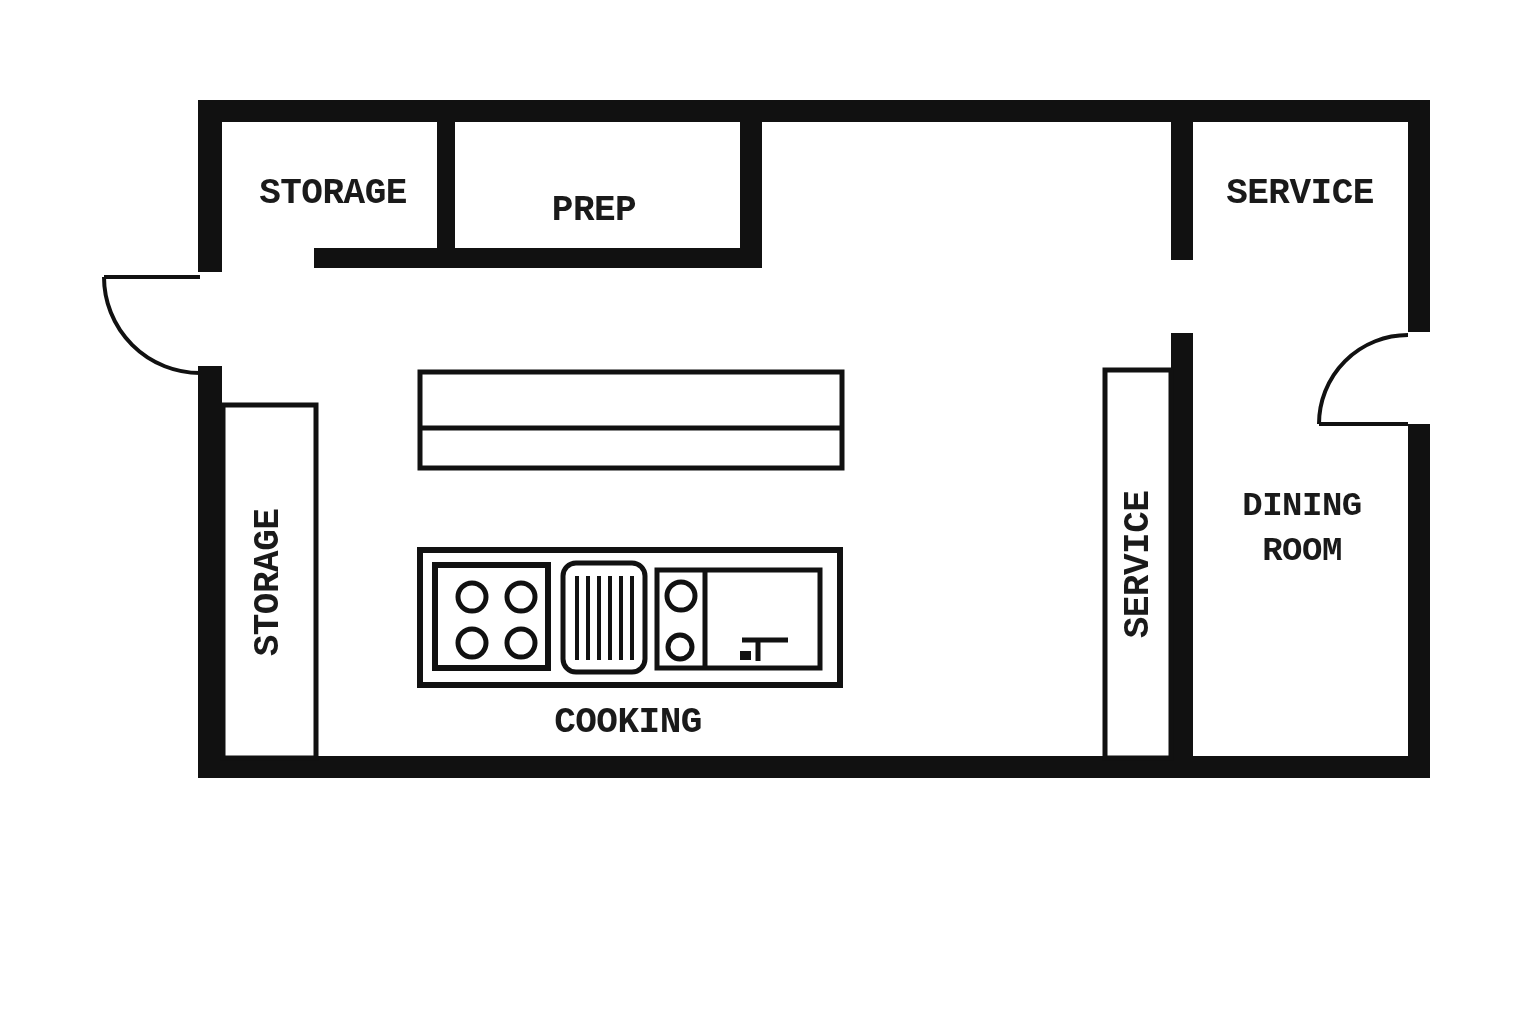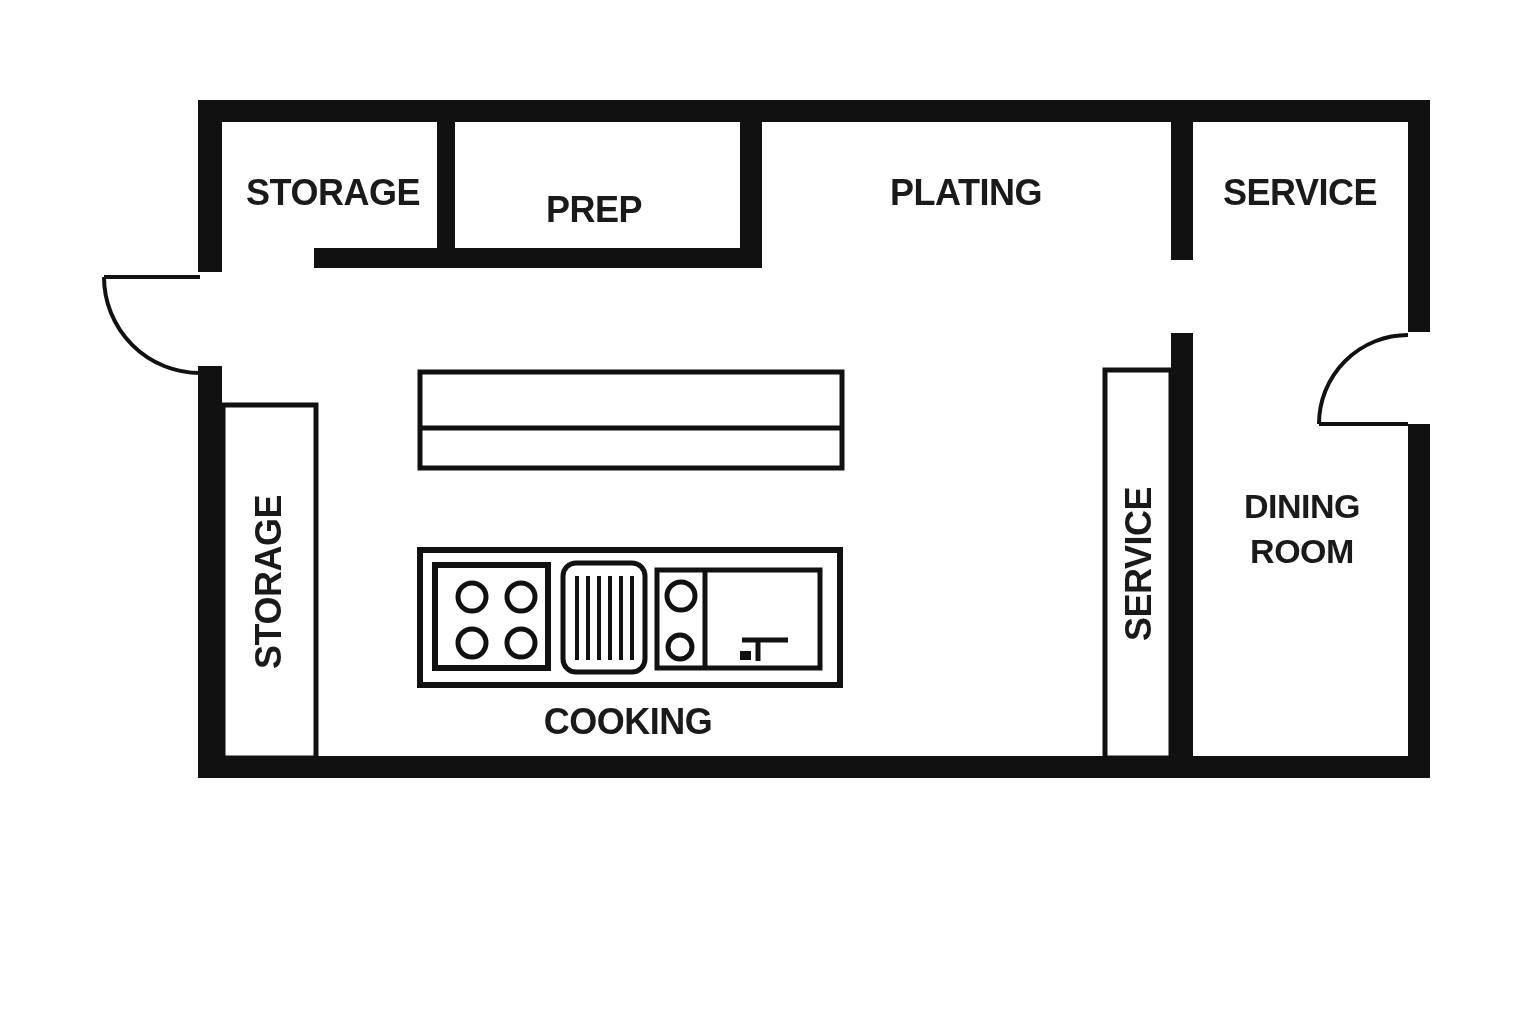--- a/index.html
+++ b/index.html
@@ -5,21 +5,21 @@
   :root{
     --wall:#111111;
     --text:#1a1a1a;
     --background:#ffffff;
   }
   html,body{margin:0;padding:0;background:var(--background);}
   .stage{
     position:relative;
     width:1536px;height:820px;
     background:var(--background);
-    font-family:Liberation Sans, sans-serif;
+    font-family:Liberation Mono, monospace;
     overflow:hidden;
   }
   .plan-svg{position:absolute;left:0;top:0;}
   .label{
     position:absolute;
     transform:translate(-50%,-50%);
     color:var(--text);
     font-weight:700;
     font-size:36px;
     letter-spacing:-0.5px;
@@ -131,21 +131,20 @@
           <rect x="740" y="651" width="11" height="9" fill="#111111" stroke="none"></rect>
         </g>
       </g>
     </g>
   </svg>
 
   <div class="label" style="left:333px;top:193px">STORAGE</div>
 
   <div class="label" style="left:594px;top:210px">PREP</div>
 
-  <div class="label" style="left:966px;top:193px">PLATING</div>
 
   <div class="label" style="left:1300px;top:193px">SERVICE</div>
 
   <div class="vlabel" style="left:239px;top:402px">
     <span>STORAGE</span>
   </div>
 
   <div class="vlabel" style="left:1109px;top:384px">
     <span>SERVICE</span>
   </div>

